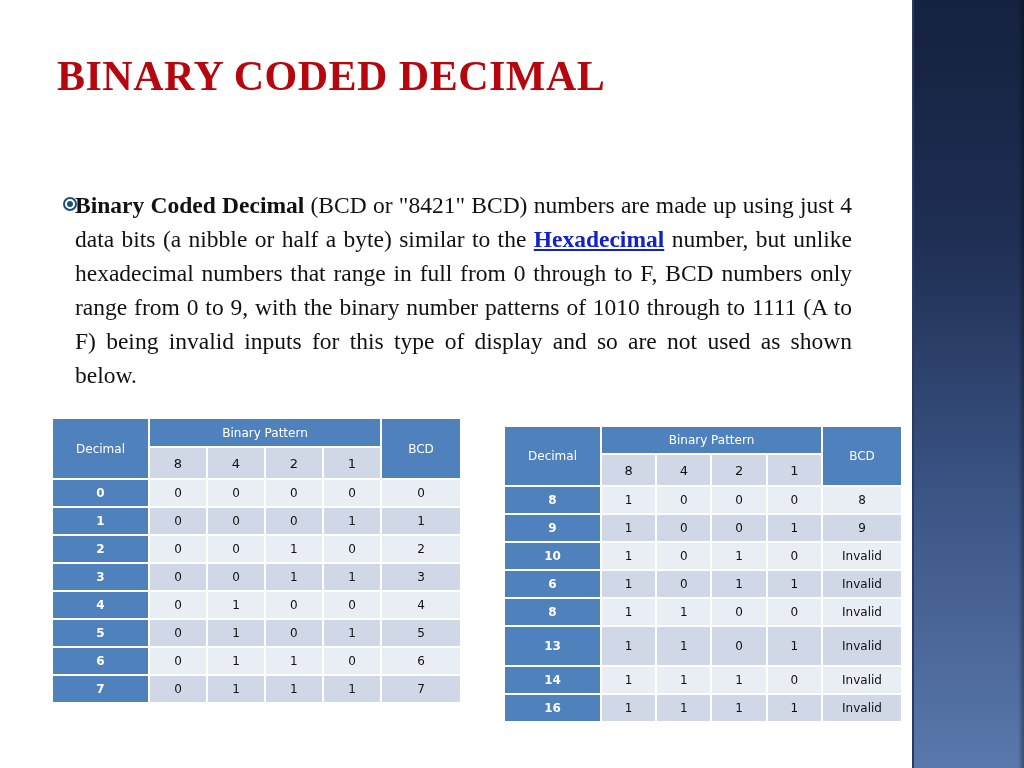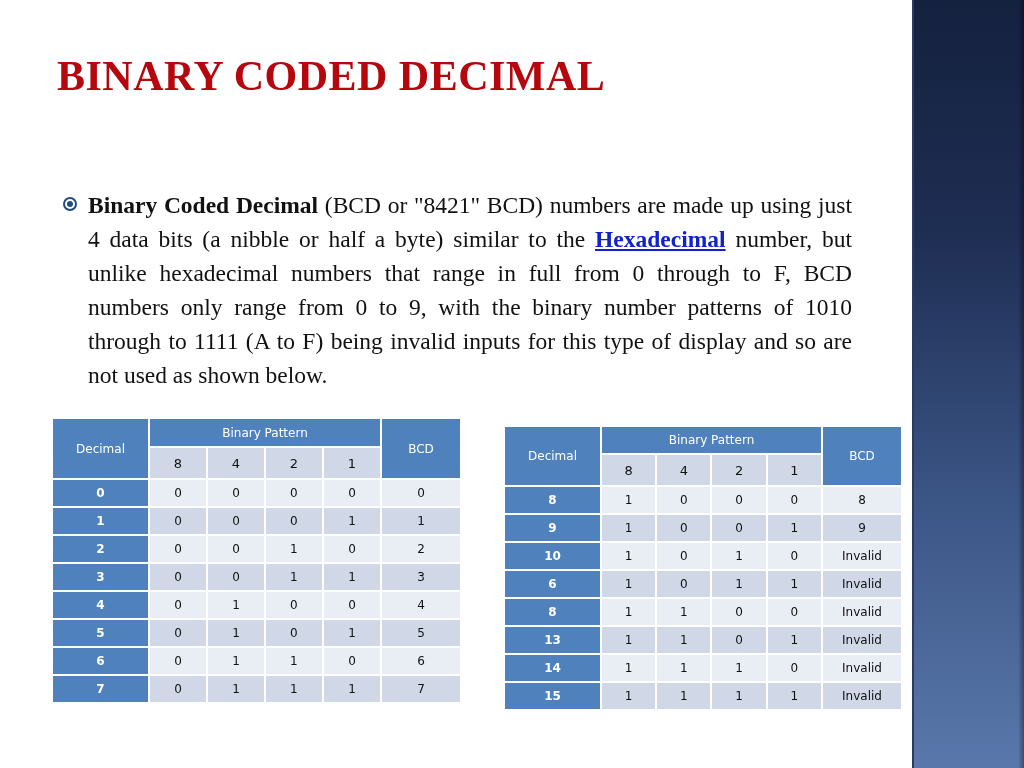--- a/index.html
+++ b/index.html
@@ -22,21 +22,21 @@
   .bullet-wrap { position:absolute; left:60px; top:188px; width:792px; }
   .bullet-icon {
     position:absolute; left:3px; top:9px; width:14px; height:14px;
     border:2px solid #1f4e7a; border-radius:50%;
   }
   .bullet-icon::after {
     content:""; position:absolute; left:2px; top:2px; width:6px; height:6px;
     background:#1f4e7a; border-radius:50%;
   }
   .para {
-    margin-left:28px; font-size:23.5px; line-height:34px; color:#111;
+    margin-left:15px; font-size:23.5px; line-height:34px; color:#111;
     text-align:justify;
   }
   .para b { font-weight:bold; }
   .para a { color:#1122cc; font-weight:bold; text-decoration:underline; }
   table.bcd {
     position:absolute; border-collapse:separate; border-spacing:0;
     font-family:"DejaVu Sans", sans-serif; font-size:12px; color:#111;
   }
   table.bcd td, table.bcd th { text-align:center; border:1px solid #ffffff; }
   table.bcd th.hd { background:#4f81bd; color:#ffffff; font-weight:normal; }
@@ -185,38 +185,38 @@
         <td class="val">Invalid</td>
       </tr>
       <tr class="odd" style="height:28px">
         <td class="dec">8</td>
         <td class="val">1</td>
         <td class="val">1</td>
         <td class="val">0</td>
         <td class="val">0</td>
         <td class="val">Invalid</td>
       </tr>
-      <tr class="even" style="height:28px">
+      <tr class="even" style="height:40px">
         <td class="dec">13</td>
         <td class="val">1</td>
         <td class="val">1</td>
         <td class="val">0</td>
         <td class="val">1</td>
         <td class="val">Invalid</td>
       </tr>
       <tr class="odd" style="height:28px">
         <td class="dec">14</td>
         <td class="val">1</td>
         <td class="val">1</td>
         <td class="val">1</td>
         <td class="val">0</td>
         <td class="val">Invalid</td>
       </tr>
       <tr class="even" style="height:28px">
-        <td class="dec">15</td>
+        <td class="dec">16</td>
         <td class="val">1</td>
         <td class="val">1</td>
         <td class="val">1</td>
         <td class="val">1</td>
         <td class="val">Invalid</td>
       </tr>
     </tbody>
   </table>
 
 </body></html>

